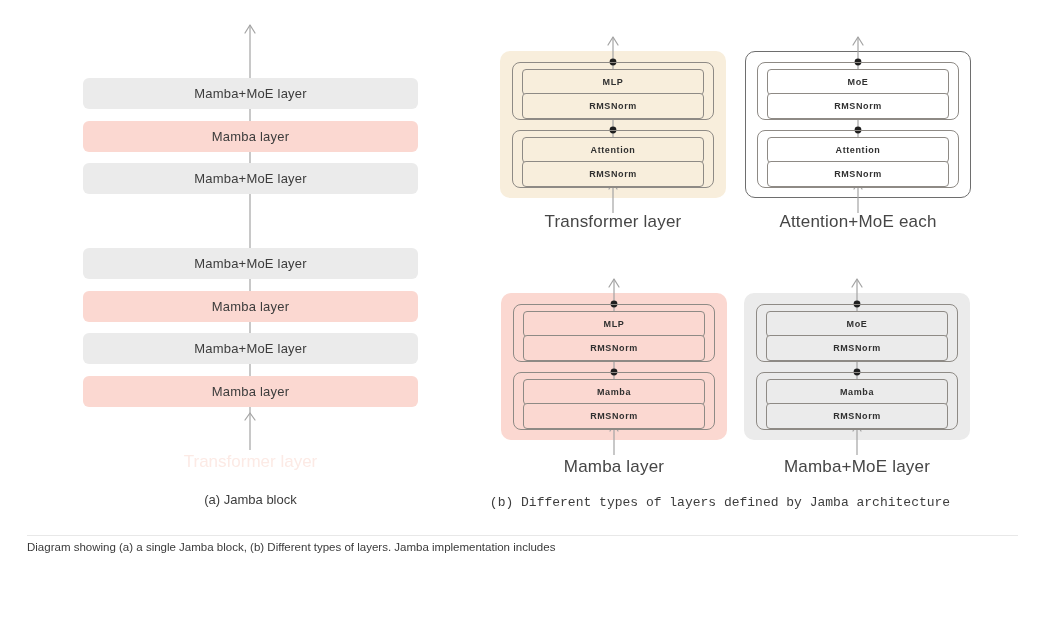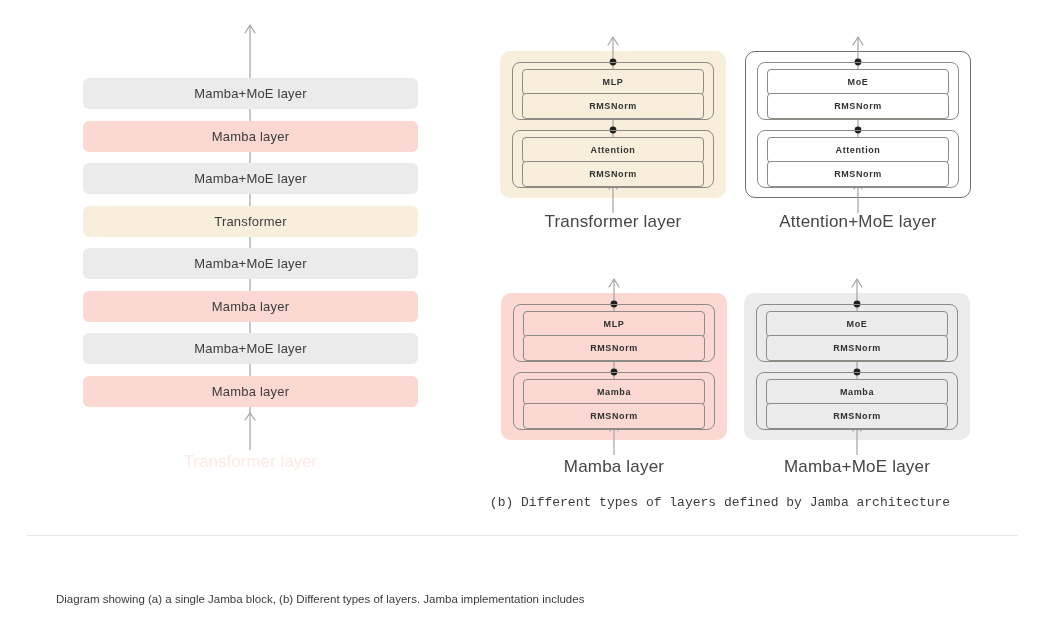--- a/index.html
+++ b/index.html
@@ -51,21 +51,21 @@
     display:flex; align-items:center; justify-content:center;
     font-size:9px; font-weight:bold; letter-spacing:0.6px; color:#303030; z-index:4;
   }
   .b1 { top:36px; } .b2 { top:60px; } .b3 { top:104px; } .b4 { top:128px; }
 
   .card-caption { position:absolute; width:226px; text-align:center; font-size:17px; color:#464646; letter-spacing:0.2px; }
 
   
   .divider { position:absolute; left:27px; top:535px; width:991px; height:1px; background:var(--divider, #e8e8e8); }
   .footnote { position:absolute; left:27px; font-size:11.5px; color:#3a3a3a; line-height:15px; white-space:nowrap; }
-  .fn1 { top:592px;margin-left:29px; } .fn2 { top:579px; }
+  .fn1 { top:540px; } .fn2 { top:579px; }
 </style>
 </head>
 <body>
 
 <div class="canvas">
 
   <svg class="spine" width="14" height="434">
     <line class="fl" x1="7" y1="3" x2="7" y2="428"></line>
     <polyline class="fh" points="2,11 7,3 12,11"></polyline>
     <polyline class="fh" points="2,398 7,391 12,398"></polyline>
@@ -73,37 +73,35 @@
 
   <div class="stack-layer fill-gray" style="top:78px">
       <span>Mamba+MoE layer</span>
     </div>
   <div class="stack-layer fill-pink" style="top:121px">
       <span>Mamba layer</span>
     </div>
   <div class="stack-layer fill-gray" style="top:163px">
       <span>Mamba+MoE layer</span>
     </div>
-  <div class="stack-layer fill-tan" style="top:206px">
-      <span>Transformer</span>
-    </div>
   <div class="stack-layer fill-gray" style="top:248px">
       <span>Mamba+MoE layer</span>
     </div>
   <div class="stack-layer fill-pink" style="top:291px">
       <span>Mamba layer</span>
     </div>
   <div class="stack-layer fill-gray" style="top:333px">
       <span>Mamba+MoE layer</span>
     </div>
   <div class="stack-layer fill-pink" style="top:376px">
       <span>Mamba layer</span>
     </div>
 
   <div class="ghost-label">Transformer layer</div>
+  <div class="sub-caption cap-a">(a) Jamba block</div>
 
   <div class="card-wrap" style="left:500px; top:33px;">
     <div class="card fill-tan"></div>
     <svg class="flow" width="226" height="182">
       <line class="fl" x1="113" y1="4" x2="113" y2="180"></line>
       <polyline class="fh" points="108,12 113,4 118,12"></polyline>
       <polyline class="fh" points="109,156 113,150 117,156"></polyline>
       <circle class="fd" cx="113" cy="29" r="3.4"></circle>
       <circle class="fd" cx="113" cy="97" r="3.4"></circle>
     </svg>
@@ -141,21 +139,21 @@
     <div class="blk b2 fill-white">
         <span>RMSNorm</span>
       </div>
     <div class="blk b3 fill-white">
         <span>Attention</span>
       </div>
     <div class="blk b4 fill-white">
         <span>RMSNorm</span>
       </div>
   </div>
-  <div class="card-caption" style="left:745px; top:212px;">Attention+MoE layer</div>
+  <div class="card-caption" style="left:745px; top:212px;">Attention+MoE each</div>
 
   <div class="card-wrap" style="left:501px; top:275px;">
     <div class="card fill-pink"></div>
     <svg class="flow" width="226" height="182">
       <line class="fl" x1="113" y1="4" x2="113" y2="180"></line>
       <polyline class="fh" points="108,12 113,4 118,12"></polyline>
       <polyline class="fh" points="109,156 113,150 117,156"></polyline>
       <circle class="fd" cx="113" cy="29" r="3.4"></circle>
       <circle class="fd" cx="113" cy="97" r="3.4"></circle>
     </svg>

